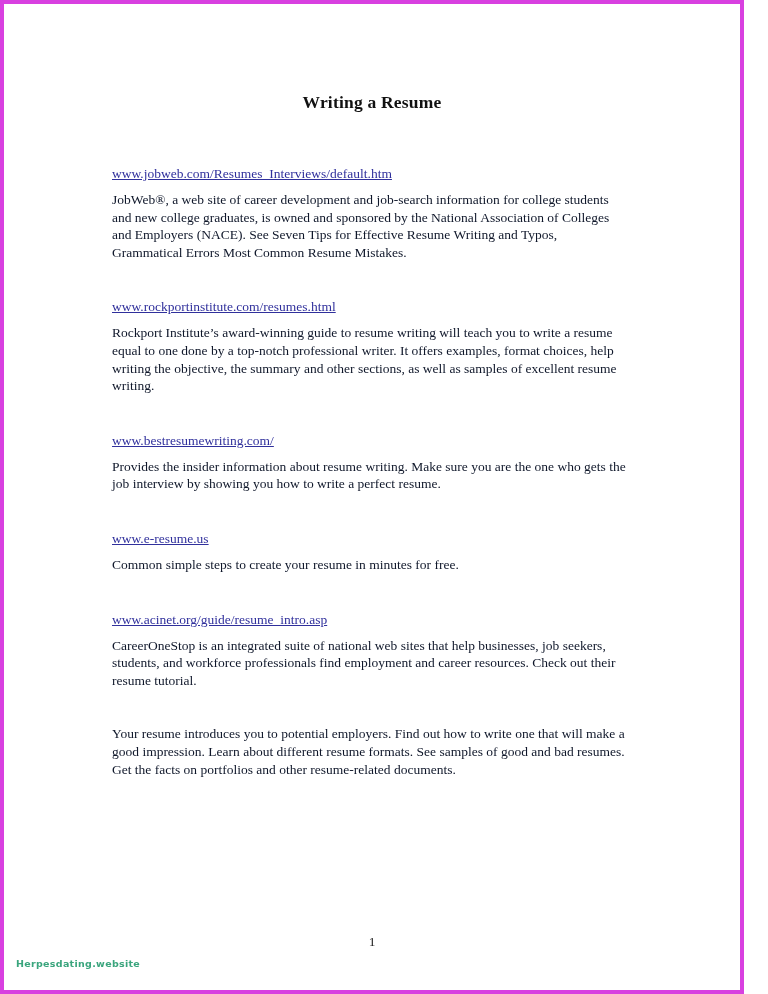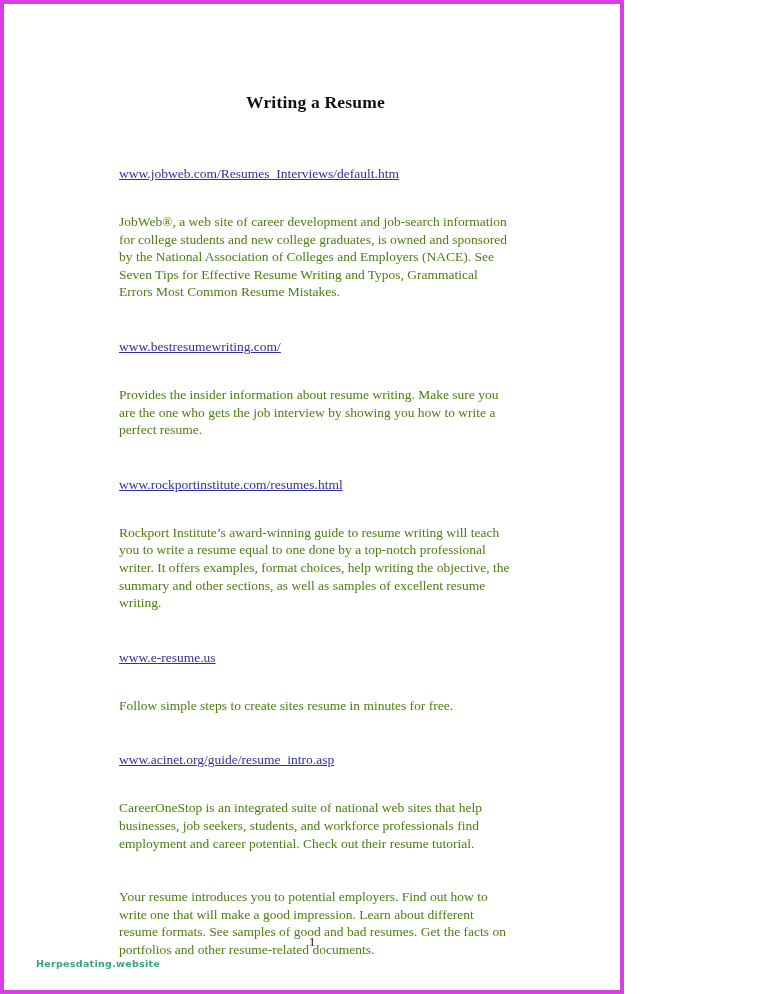--- a/index.html
+++ b/index.html
@@ -2,29 +2,28 @@
 <html><head>
 <meta charset="utf-8">
 <style>
   html, body {
     margin: 0;
     padding: 0;
     background: #ffffff;
   }
   .page {
     position: relative;
-    width: 624px;
+    width: 744px;
     height: 994px;
     box-sizing: border-box;
     background: #ffffff;
     border: 4px solid #d840e0;
     overflow: hidden;
     font-family: "Liberation Serif", serif;
     color: #1e1e1e;
-    padding-left: 7px;
   }
   .title {
     margin: 88px 0 0 0;
     text-align: center;
     font-size: 17.5px;
     line-height: 20px;
     font-weight: bold;
     color: #111111;
     letter-spacing: 0.2px;
   }
@@ -36,38 +35,38 @@
   }
   .link {
     display: inline-block;
     font-size: 13.5px;
     line-height: 17px;
     color: #30309c;
     text-decoration: underline;
     cursor: pointer;
   }
   .desc {
-    margin: 31px 0 0 0;
+    margin: 9px 0 0 0;
     font-size: 13.5px;
     line-height: 17.6px;
-    color: #4d7c0f;
+    color: #0f172a;
     max-width: 546px;
   }
   .page-number {
     position: absolute;
     left: 0;
     right: 0;
     top: 930px;
     text-align: center;
     font-size: 13.5px;
     color: #1e1e1e;
   }
   .watermark {
     position: absolute;
-    left: 32px;
+    left: 12px;
     top: 954px;
     font-family: "DejaVu Sans", sans-serif;
     font-size: 9.5px;
     font-weight: bold;
     letter-spacing: 0.3px;
     color: #3aa57d;
   }
 </style>
 </head>
 <body>
@@ -77,37 +76,37 @@
   <h1 class="title">Writing a Resume</h1>
 
   <div class="content">
 
     <section class="entry">
       <a class="link">www.jobweb.com/Resumes_Interviews/default.htm</a>
       <p class="desc">JobWeb®, a web site of career development and job-search information for college students and new college graduates, is owned and sponsored by the National Association of Colleges and Employers (NACE). See Seven Tips for Effective Resume Writing and Typos, Grammatical Errors Most Common Resume Mistakes.</p>
     </section>
 
     <section class="entry">
+      <a class="link">www.rockportinstitute.com/resumes.html</a>
+      <p class="desc">Rockport Institute’s award-winning guide to resume writing will teach you to write a resume equal to one done by a top-notch professional writer. It offers examples, format choices, help writing the objective, the summary and other sections, as well as samples of excellent resume writing.</p>
+    </section>
+
+    <section class="entry">
       <a class="link">www.bestresumewriting.com/</a>
       <p class="desc">Provides the insider information about resume writing. Make sure you are the one who gets the job interview by showing you how to write a perfect resume.</p>
     </section>
 
     <section class="entry">
-      <a class="link">www.rockportinstitute.com/resumes.html</a>
-      <p class="desc">Rockport Institute’s award-winning guide to resume writing will teach you to write a resume equal to one done by a top-notch professional writer. It offers examples, format choices, help writing the objective, the summary and other sections, as well as samples of excellent resume writing.</p>
-    </section>
-
-    <section class="entry">
       <a class="link">www.e-resume.us</a>
-      <p class="desc">Follow simple steps to create sites resume in minutes for free.</p>
+      <p class="desc">Common simple steps to create your resume in minutes for free.</p>
     </section>
 
     <section class="entry">
       <a class="link">www.acinet.org/guide/resume_intro.asp</a>
-      <p class="desc">CareerOneStop is an integrated suite of national web sites that help businesses, job seekers, students, and workforce professionals find employment and career potential. Check out their resume tutorial.</p>
+      <p class="desc">CareerOneStop is an integrated suite of national web sites that help businesses, job seekers, students, and workforce professionals find employment and career resources. Check out their resume tutorial.</p>
     </section>
 
     <section class="entry">
       <p class="desc">Your resume introduces you to potential employers. Find out how to write one that will make a good impression. Learn about different resume formats. See samples of good and bad resumes. Get the facts on portfolios and other resume-related documents.</p>
     </section>
 
   </div>
 
   <div class="page-number">1</div>
 

